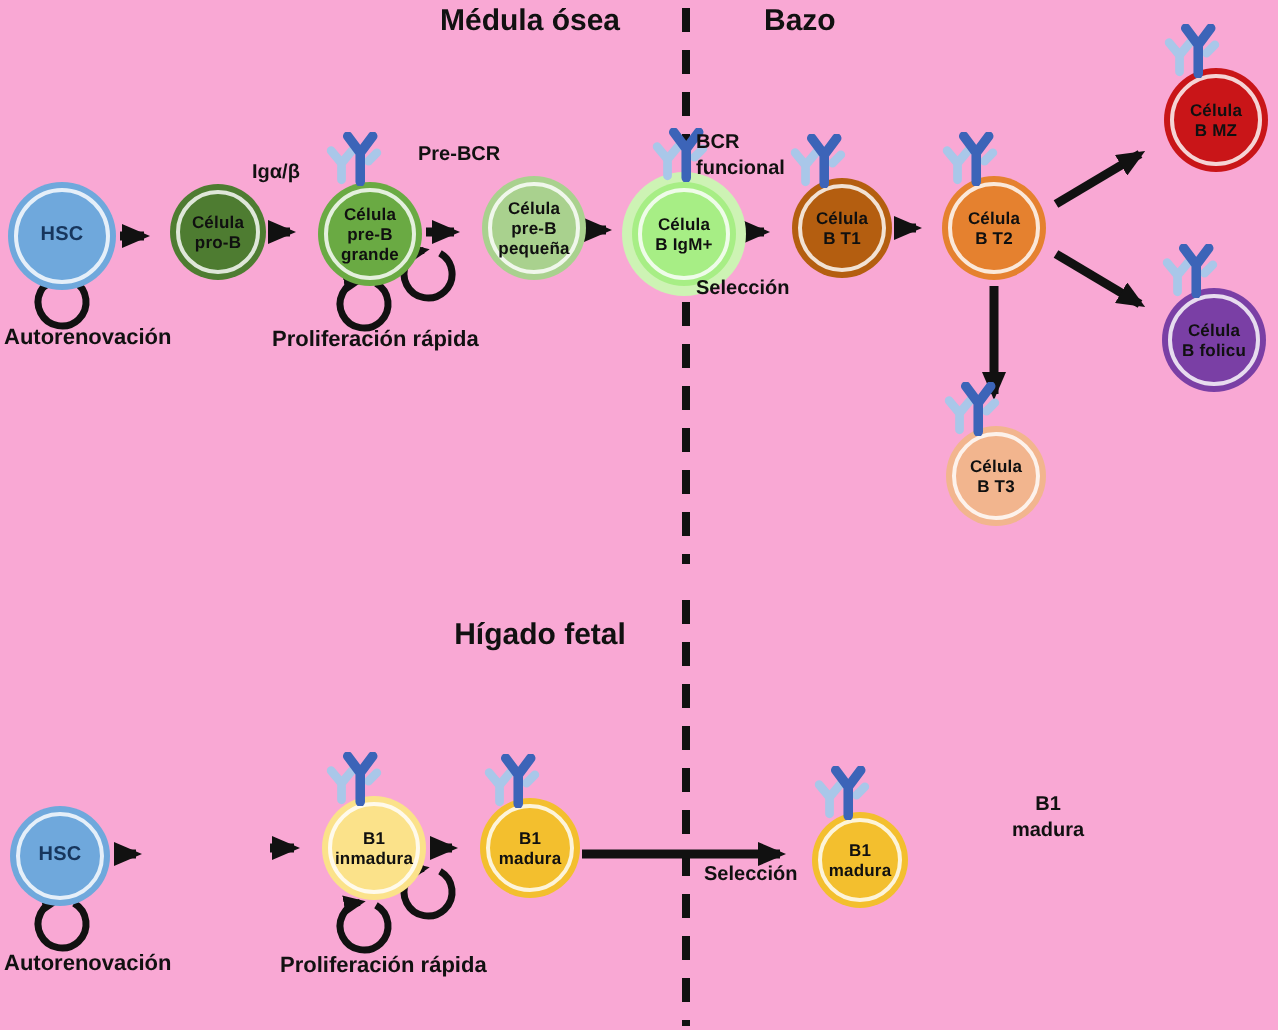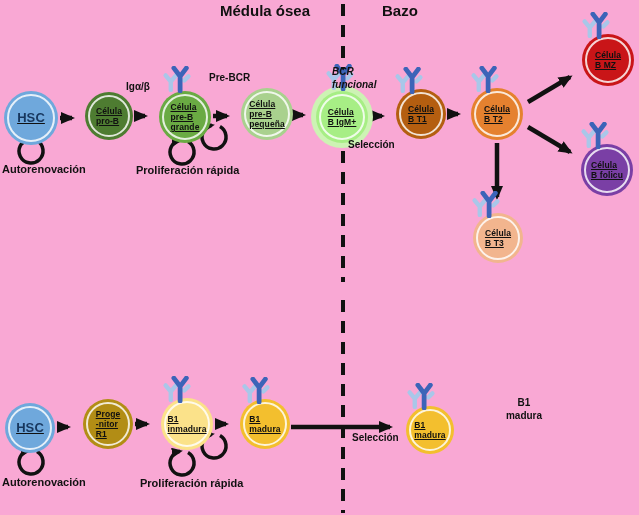--- a/index.html
+++ b/index.html
@@ -3,31 +3,31 @@
 <meta charset="utf-8">
 <style>
   html,body{margin:0;padding:0;background:#fff;}
   .stage{
     position:relative;width:639px;height:515px;background:#f9a8d4;
     font-family:"Liberation Sans", sans-serif;color:#111;overflow:hidden;
   }
   svg.layer{position:absolute;left:0;top:0;z-index:1;}
   .cell{
     position:absolute;border-radius:50%;z-index:2;
-    display:flex;align-items:center;justify-content:center;text-align:left;text-decoration:underline;
+    display:flex;align-items:center;justify-content:center;text-align:center;
   }
   .cell::after{
     content:"";position:absolute;inset:3px;border:2px solid rgba(255,255,255,.82);
     border-radius:50%;pointer-events:none;
   }
   .cell-label{
     position:relative;z-index:1;font-weight:bold;font-size:8.5px;line-height:1.2;
     white-space:pre-line;color:#101010;letter-spacing:.1px;
   }
-  .cell-hsc .cell-label{font-size:13px;color:#17365d;}
+  .cell-hsc .cell-label{font-size:10px;color:#17365d;}
   .halo{box-shadow:0 0 0 5px #cdf3b4;}
   .lbl{position:absolute;z-index:3;font-weight:bold;white-space:pre-line;}
   .h1{font-size:15px;line-height:1.1;}
   .s10{font-size:10px;line-height:1.25;}
   .s11{font-size:11px;line-height:1.2;text-align:right;}
   .bcr{position:absolute;width:30px;height:27px;z-index:3;}
   .defs{position:absolute;width:0;height:0;overflow:hidden;}
 </style>
 </head>
 <body>
@@ -80,20 +80,21 @@
       <path d="M188 141.6 A12 12 0 1 1 179.9 140.2"></path>
       <path d="M220 126.6 A12 12 0 1 1 211.9 125.2"></path>
       <path d="M37 451.6  A12 12 0 1 1 28.9 450.2"></path>
       <path d="M188 452.6 A12 12 0 1 1 179.9 451.2"></path>
       <path d="M220 435.6 A12 12 0 1 1 211.9 434.2"></path>
     </g>
   </svg>
 
   <div class="lbl h1" style="left:175px;top:3px;width:180px;text-align:center;">Médula ósea</div>
   <div class="lbl h1" style="left:382px;top:3px;">Bazo</div>
+  <div class="lbl h1" style="left:195px;top:310px;width:150px;text-align:center;">Hígado fetal</div>
 
   <div class="cell cell-hsc" style="left: 4px; top: 91px; width: 54px; height: 54px; background-color: rgb(111, 168, 220);">
       <span class="cell-label">HSC</span>
     </div>
   <div class="cell" style="left: 85px; top: 92px; width: 48px; height: 48px; background-color: rgb(78, 124, 49);">
       <span class="cell-label">Célula
 pro-B</span>
     </div>
   <div class="cell" style="left: 159px; top: 91px; width: 52px; height: 52px; background-color: rgb(106, 170, 67);">
       <span class="cell-label">Célula
@@ -125,25 +126,20 @@
       <span class="cell-label">Célula
 B folicu</span>
     </div>
   <div class="cell" style="left: 473px; top: 213px; width: 50px; height: 50px; background-color: rgb(242, 181, 142);">
       <span class="cell-label">Célula
 B T3</span>
     </div>
 
   <div class="cell cell-hsc" style="left: 5px; top: 403px; width: 50px; height: 50px; background-color: rgb(111, 168, 220);">
       <span class="cell-label">HSC</span>
-    </div>
-  <div class="cell" style="left: 83px; top: 399px; width: 50px; height: 50px; background-color: rgb(178, 141, 21);">
-      <span class="cell-label">Proge
--nitor
-R1</span>
     </div>
   <div class="cell" style="left: 161px; top: 398px; width: 52px; height: 52px; background-color: rgb(251, 226, 138);">
       <span class="cell-label">B1
 inmadura</span>
     </div>
   <div class="cell" style="left: 240px; top: 399px; width: 50px; height: 50px; background-color: rgb(243, 191, 46);">
       <span class="cell-label">B1
 madura</span>
     </div>
   <div class="cell" style="left: 406px; top: 406px; width: 48px; height: 48px; background-color: rgb(243, 191, 46);">
@@ -177,21 +173,21 @@
     </svg>
   <svg class="bcr" viewBox="0 0 28 26" style="left:241px;top:377px;">
       <use href="#bcr-glyph"></use>
     </svg>
   <svg class="bcr" viewBox="0 0 28 26" style="left:406px;top:383px;">
       <use href="#bcr-glyph"></use>
     </svg>
 
   <div class="lbl s10" style="left:126px;top:81px;width:36px;text-align:left;">Igα/β</div>
   <div class="lbl s10" style="left:209px;top:72px;">Pre-BCR</div>
-  <div class="lbl s10" style="left:332px;top:66px;font-style:italic;">BCR
+  <div class="lbl s10" style="left:348px;top:66px;">BCR
 funcional</div>
   <div class="lbl s10" style="left:348px;top:139px;">Selección</div>
   <div class="lbl s11" style="left:2px;top:163px;">Autorenovación</div>
   <div class="lbl s11" style="left:136px;top:164px;">Proliferación rápida</div>
   <div class="lbl s11" style="left:2px;top:476px;">Autorenovación</div>
   <div class="lbl s11" style="left:140px;top:477px;">Proliferación rápida</div>
   <div class="lbl s10" style="left:352px;top:432px;">Selección</div>
   <div class="lbl s10" style="left:493px;top:397px;width:62px;text-align:center;">B1
 madura</div>
 

